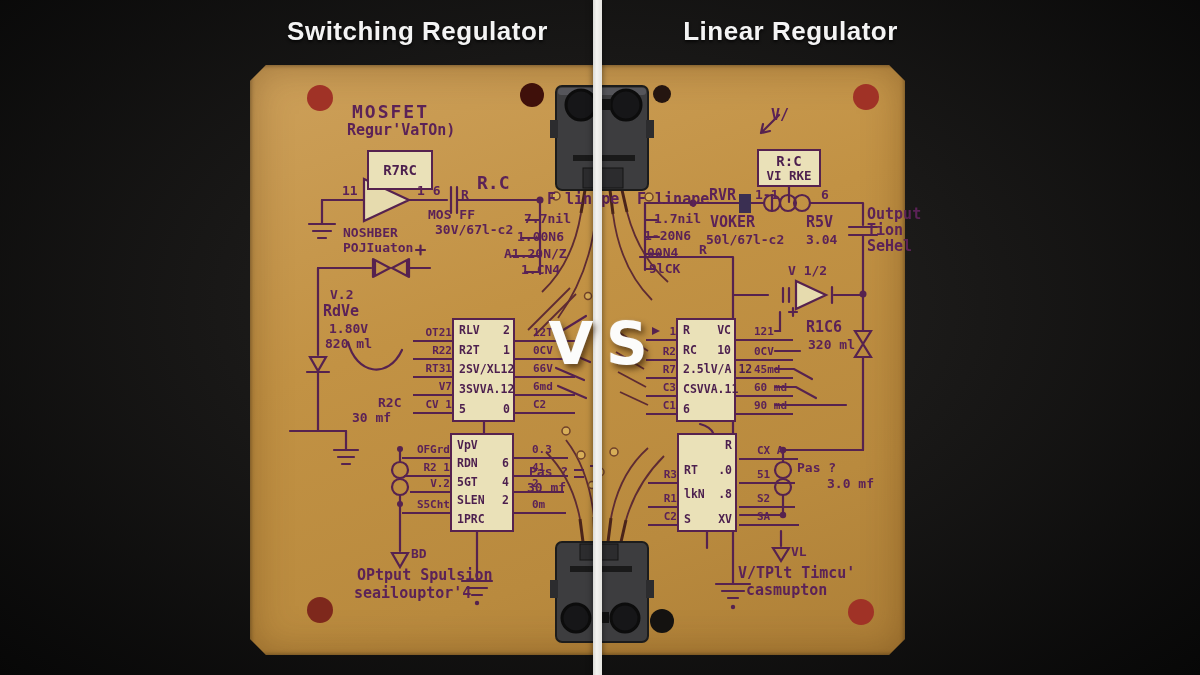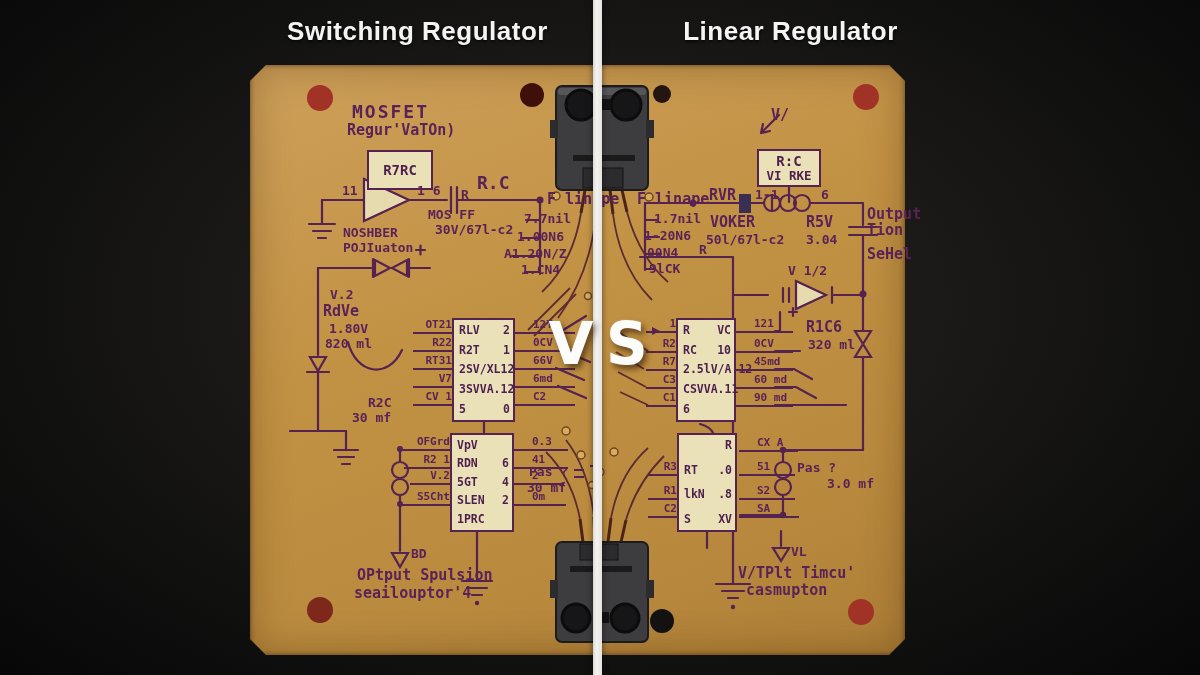--- a/index.html
+++ b/index.html
@@ -18,21 +18,21 @@
   .title.l{left:250px;width:335px;}
   .title.r{left:618px;width:345px;}
   .vs{position:absolute;top:310px;width:46px;text-align:center;color:#fcfcfb;
     font-size:58px;font-weight:bold;font-family:"DejaVu Sans", sans-serif;
     text-shadow:3px 4px 6px rgba(45,22,0,.65), 0 0 2px rgba(255,255,255,.4);}
   .vs.v{left:548px;} .vs.s{left:604px;}
   .lbl{position:absolute;font-family:"DejaVu Sans Mono", monospace;font-weight:bold;
     color:#5b2257;font-size:13px;line-height:1.05;white-space:nowrap;} .lbl.med{font-size:15px;} .lbl.big{font-size:18px;letter-spacing:2px;}
   .pin{position:absolute;font-family:"DejaVu Sans Mono", monospace;font-weight:bold;
     color:#5b2257;font-size:11px;line-height:14px;height:14px;white-space:nowrap;
-    border-bottom:2.2px solid #56224f;}
+    border-bottom:2.2px solid #56224f;margin-top:8px;}
   .pin.rt{text-align:right;} .pin.lt{text-align:left;padding-left:18px;}
   .chip{position:absolute;background:#eae1b8;border:2.5px solid #56224f;box-sizing:border-box;
     display:flex;flex-direction:column;justify-content:space-between;padding:5px 3px 5px 5px;
     font-family:"DejaVu Sans Mono", monospace;font-weight:bold;color:#4c1f4e;font-size:11.5px;}
   .chip .row{display:flex;justify-content:space-between;line-height:1;}
   .chip .row.rgt{justify-content:flex-end;}
   .smallbox{position:absolute;background:#eae1b8;border:2.5px solid #56224f;box-sizing:border-box;
     display:flex;flex-direction:column;align-items:center;justify-content:center;
     font-family:"DejaVu Sans Mono", monospace;font-weight:bold;color:#4c1f4e;}
 </style>
@@ -186,21 +186,21 @@
   <span class="lbl" style="left:343px;top:241px;">POJIuaton</span>
   <span class="lbl med" style="left:547px;top:192px;">F linape</span>
   <span class="lbl" style="left:524px;top:212px;">7.7nil</span>
   <span class="lbl" style="left:517px;top:230px;">1.00N6</span>
   <span class="lbl" style="left:504px;top:247px;">A1.20N/Z</span>
   <span class="lbl" style="left:521px;top:263px;">1.CN4</span>
   <span class="lbl" style="left:330px;top:288px;">V.2</span>
   <span class="lbl med" style="left:323px;top:304px;">RdVe</span>
   <span class="lbl" style="left:329px;top:322px;">1.80V</span>
   <span class="lbl" style="left:325px;top:337px;">820 ml</span>
-  <span class="lbl" style="left:362px;top:396px;padding-left:6px;">R2C</span>
+  <span class="lbl" style="left:372px;top:396px;padding-left:6px;">R2C</span>
   <span class="lbl" style="left:352px;top:411px;">30 mf</span>
   <span class="lbl" style="left:529px;top:465px;">Pas ?</span>
   <span class="lbl" style="left:527px;top:481px;">30 mf</span>
   <span class="lbl" style="left:411px;top:547px;">BD</span>
   <span class="lbl med" style="left:357px;top:568px;">OPtput Spulsion</span>
   <span class="lbl med" style="left:354px;top:586px;">seailouptor'4</span>
 
   <div class="chip" style="left:452px;top:318px;width:63px;height:104px;">
     <div class="row">
         <span>RLV</span>
@@ -277,21 +277,21 @@
   <span class="lbl" style="left:654px;top:212px;">1.7nil</span>
   <span class="lbl" style="left:644px;top:229px;text-align:center;">1-20N6</span>
   <span class="lbl" style="left:647px;top:246px;">00N4</span>
   <span class="lbl" style="left:649px;top:262px;">9lCK</span>
   <span class="lbl med" style="left:710px;top:215px;">VOKER</span>
   <span class="lbl" style="left:706px;top:233px;">50l/67l-c2</span>
   <span class="lbl med" style="left:806px;top:215px;">R5V</span>
   <span class="lbl" style="left:806px;top:233px;">3.04</span>
   <span class="lbl med" style="left:867px;top:207px;">Output</span>
   <span class="lbl med" style="left:867px;top:223px;">Tion</span>
-  <span class="lbl med" style="left:867px;top:247px;">SeHel</span>
+  <span class="lbl med" style="left:867px;top:239px;">SeHel</span>
   <span class="lbl" style="left:699px;top:243px;">R</span>
   <span class="lbl" style="left:788px;top:264px;">V 1/2</span>
   <span class="lbl med" style="left:806px;top:320px;">R1C6</span>
   <span class="lbl" style="left:808px;top:338px;">320 ml</span>
   <span class="lbl" style="left:797px;top:461px;">Pas ?</span>
   <span class="lbl" style="left:795px;top:477px;margin-left:32px;">3.0 mf</span>
   <span class="lbl" style="left:791px;top:545px;">VL</span>
   <span class="lbl med" style="left:738px;top:566px;">V/TPlt Timcu'</span>
   <span class="lbl med" style="left:746px;top:583px;">casmupton</span>
 

